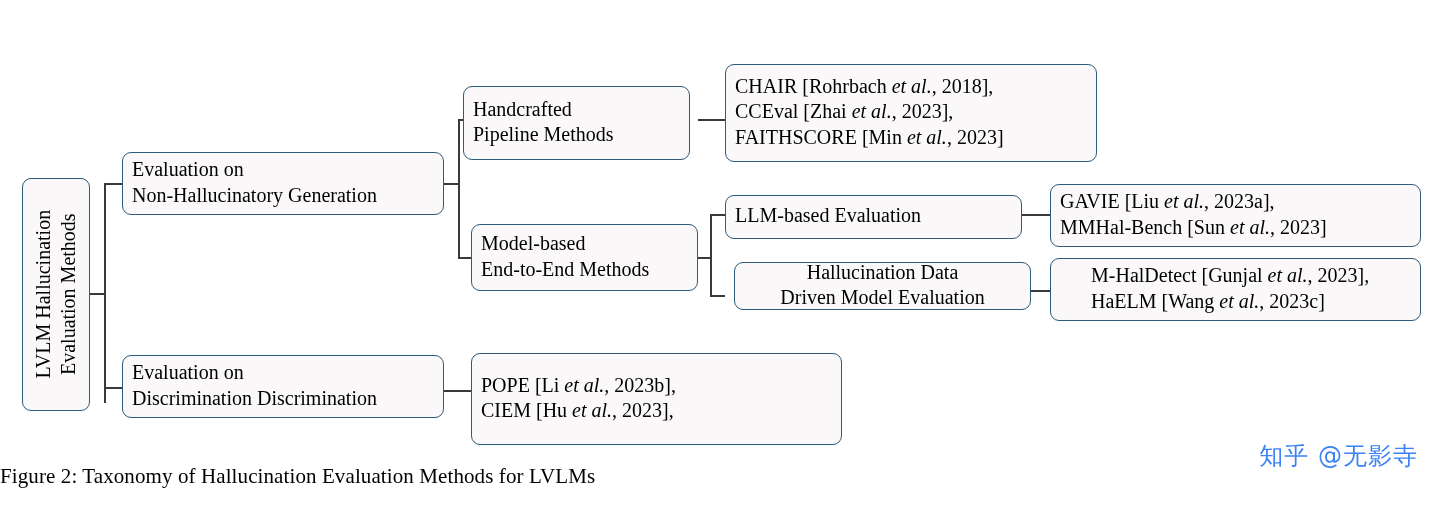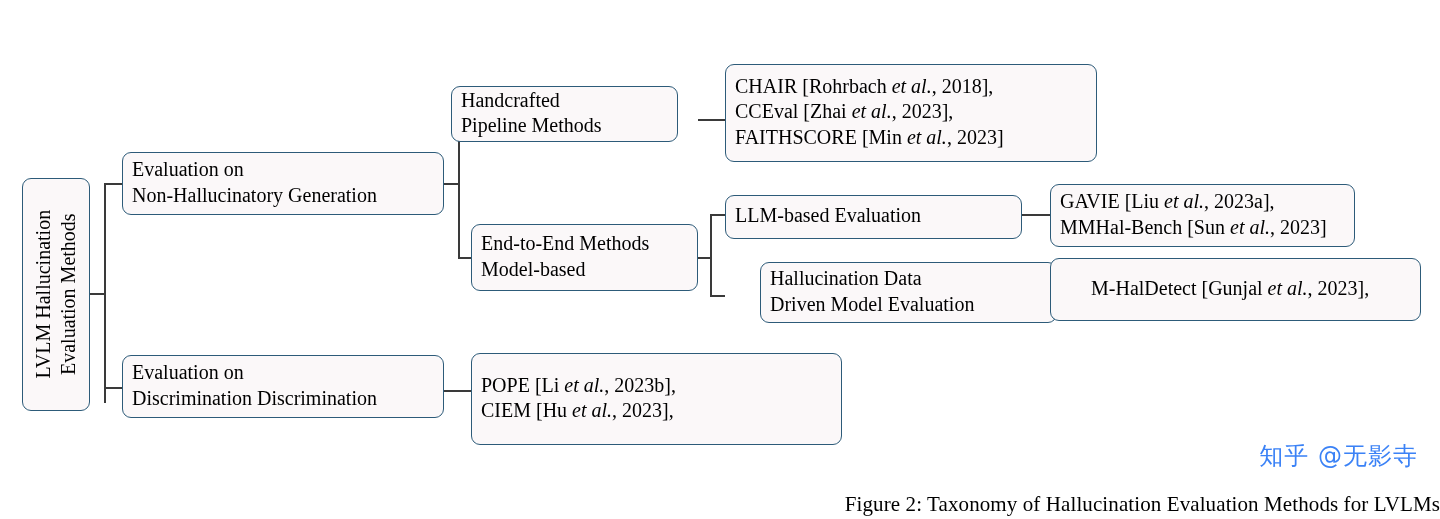--- a/index.html
+++ b/index.html
@@ -60,49 +60,48 @@
     transform: rotate(-90deg);
     white-space: nowrap;
     text-align: center;
     line-height: 1.26;
     font-size: 20px;
   }
 
   .node-eval-nonhal   { left: 122px; top: 152px;  width: 322px; height: 63px; }
   .node-eval-disc     { left: 122px; top: 355px;  width: 322px; height: 63px; }
 
-  .node-handcrafted   { left: 451px; top: 86px;   width: 227px; height: 56px; }
+  .node-handcrafted   { left: 463px; top: 86px;   width: 227px; height: 74px; }
   .node-modelbased    { left: 471px; top: 224px;  width: 227px; height: 67px; }
   .node-pope          { left: 471px; top: 353px;  width: 371px; height: 92px; }
 
   .node-llm-eval      { left: 725px; top: 195px;  width: 297px; height: 44px; }
-  .node-halldata      { left: 760px; top: 262px;  width: 297px; height: 61px; }
+  .node-halldata      { left: 734px; top: 262px;  width: 297px; height: 48px; text-align: center; }
   .node-chair         { left: 725px; top: 64px;   width: 372px; height: 98px; }
 
-  .node-gavie         { left: 1050px; top: 184px; width: 305px; height: 63px; }
+  .node-gavie         { left: 1050px; top: 184px; width: 371px; height: 63px; }
   .node-mhal          { left: 1050px; top: 258px; width: 371px; height: 63px; padding-left: 40px; }
 
   
   .conn {
     position: absolute;
     background: #3a3a3a;
   }
   .conn-h { height: 1.7px; }
   .conn-v { width: 1.7px; }
 
   
   #caption {
     position: absolute;
     left: 0;
     top: 464px;
     width: 1440px;
-    text-align: right;
+    text-align: left;
     font-size: 21px;
     letter-spacing: 0.1px;
-    margin-top: 28px;
   }
 
   
   #watermark {
     position: absolute;
     right: 22px;
     top: 440px;
     font-family: "DejaVu Sans", sans-serif;
     font-size: 24px;
     color: #3b82f6;
@@ -153,22 +152,22 @@
     <span class="line">Evaluation on</span>
     <span class="line">Discrimination Discrimination</span>
   </div>
 
   <div class="node node-handcrafted">
     <span class="line">Handcrafted</span>
     <span class="line">Pipeline Methods</span>
   </div>
 
   <div class="node node-modelbased">
+    <span class="line">Model-based</span>
     <span class="line">End-to-End Methods</span>
-    <span class="line">Model-based</span>
   </div>
 
   <div class="node node-llm-eval">
     <span class="line">LLM-based Evaluation</span>
   </div>
 
   <div class="node node-halldata">
     <span class="line">Hallucination Data</span>
     <span class="line">Driven Model Evaluation</span>
   </div>
@@ -179,20 +178,21 @@
     <span class="line"><span>FAITHSCORE</span><span> </span><span>[Min </span><i>et al.</i><span>, 2023]</span></span>
   </div>
 
   <div class="node node-gavie">
     <span class="line"><span>GAVIE</span><span> </span><span>[Liu </span><i>et al.</i><span>, 2023a],</span></span>
     <span class="line"><span>MMHal-Bench</span><span> </span><span>[Sun </span><i>et al.</i><span>, 2023]</span></span>
   </div>
 
   <div class="node node-mhal">
     <span class="line"><span>M-HalDetect</span><span> </span><span>[Gunjal </span><i>et al.</i><span>, 2023],</span></span>
+    <span class="line"><span>HaELM</span><span> </span><span>[Wang </span><i>et al.</i><span>, 2023c]</span></span>
   </div>
 
   <div class="node node-pope">
     <span class="line"><span>POPE</span><span> </span><span>[Li </span><i>et al.</i><span>, 2023b],</span></span>
     <span class="line"><span>CIEM</span><span> </span><span>[Hu </span><i>et al.</i><span>, 2023],</span></span>
   </div>
 
   <div id="caption">Figure 2: Taxonomy of Hallucination Evaluation Methods for LVLMs</div>
 
   <div id="watermark">知乎 @无影寺</div>

